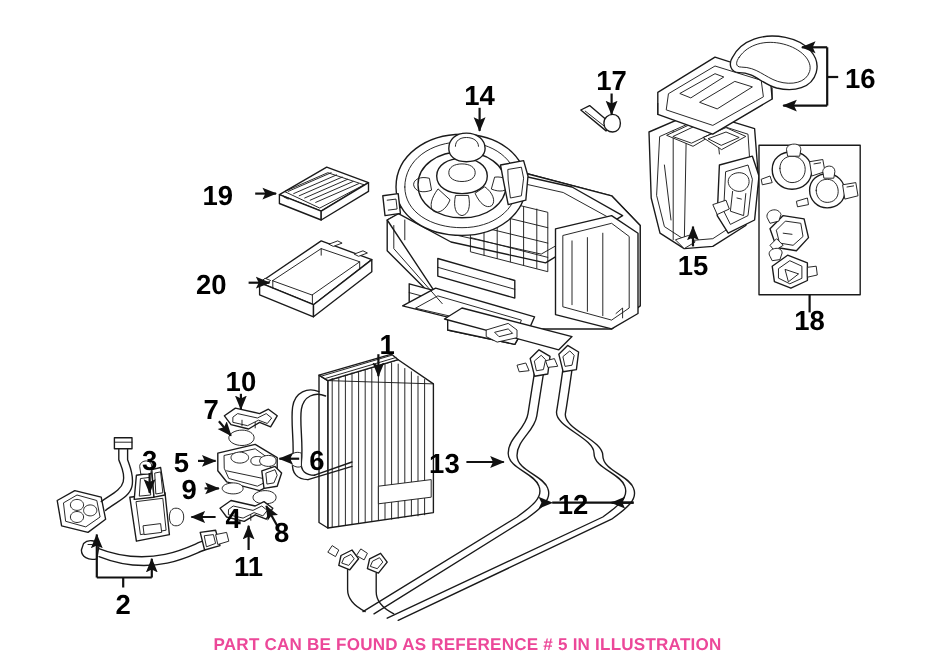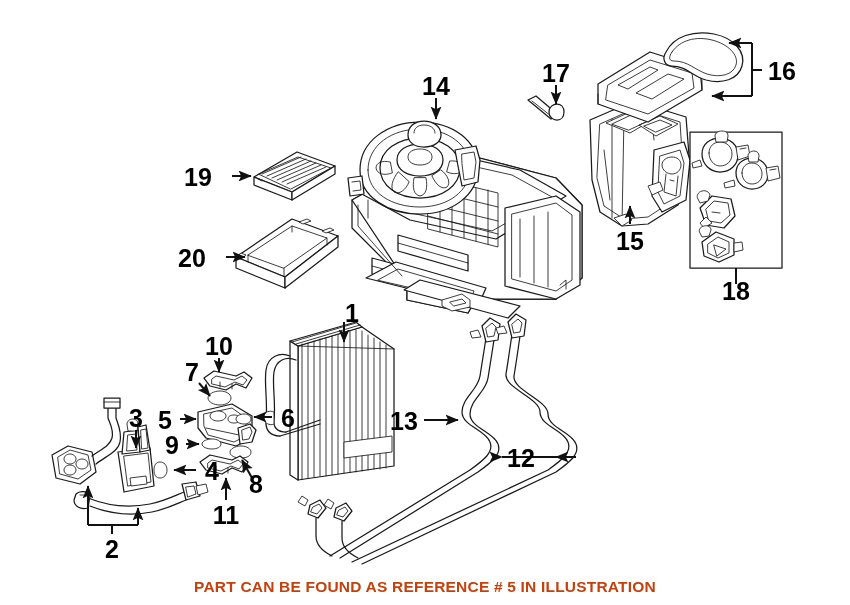--- a/index.html
+++ b/index.html
@@ -28,21 +28,21 @@
   .caption {
     position: absolute;
     left: 0;
     top: 578px;
     width: 850px;
     text-align: center;
     font-family: "Liberation Sans", sans-serif;
     font-weight: bold;
     font-size: 15.5px;
     letter-spacing: 0.2px;
-    color: #c2410c;
+    color: #ec4899;
     white-space: nowrap;
   }
 </style>
 </head>
 <body>
 
 <div id="page">
 
   <svg id="diagram-svg" viewBox="0 0 850 605" xmlns="http://www.w3.org/2000/svg">
 

